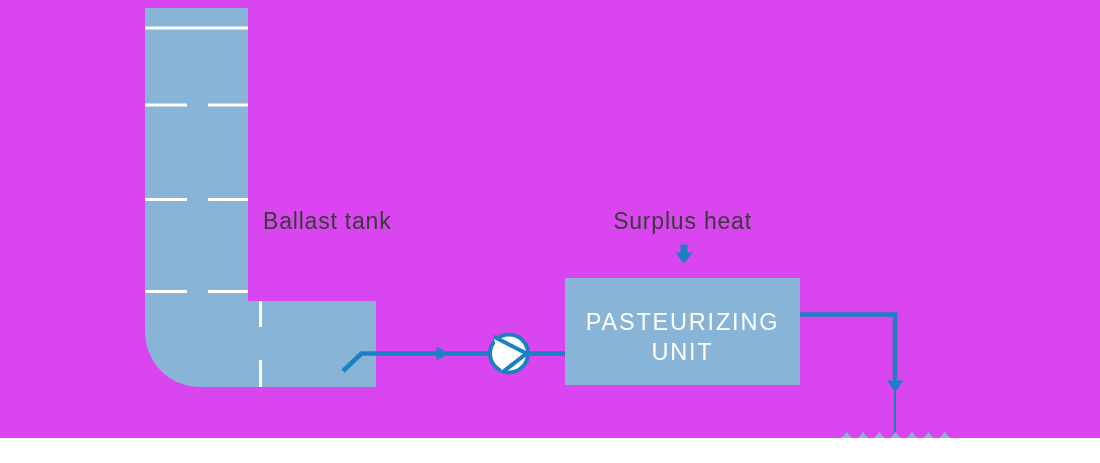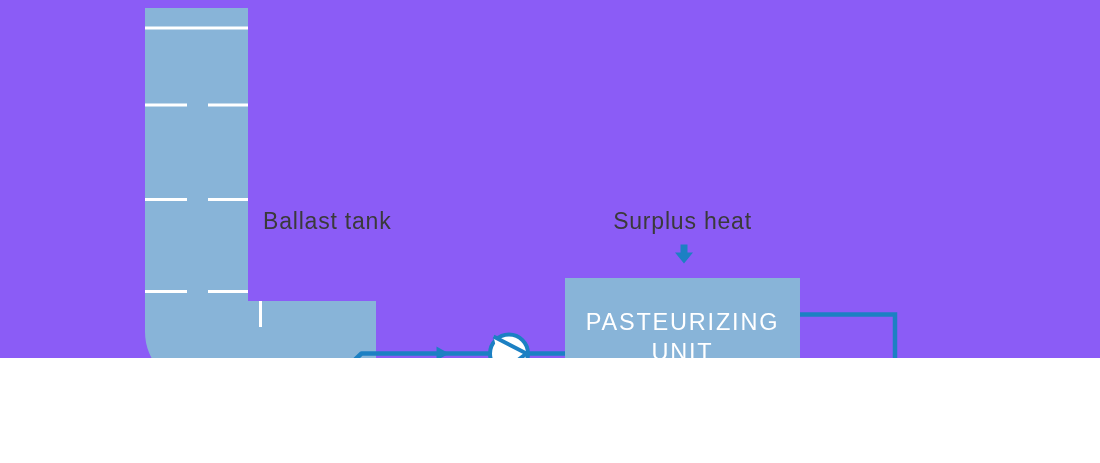--- a/index.html
+++ b/index.html
@@ -3,22 +3,22 @@
 <meta charset="utf-8">
 <style>
   html, body {
     margin: 0;
     padding: 0;
     background: #ffffff;
   }
   .canvas {
     position: relative;
     width: 1100px;
-    height: 358px;
-    background: #8b5cf6;
+    height: 438px;
+    background: #d946ef;
     overflow: hidden;
     font-family: "Liberation Sans", sans-serif;
   }
   svg { display: block; }
   .label-text {
     font-family: "Liberation Sans", sans-serif;
     font-size: 23px;
     letter-spacing: 0.8px;
     font-weight: 400;
   }

